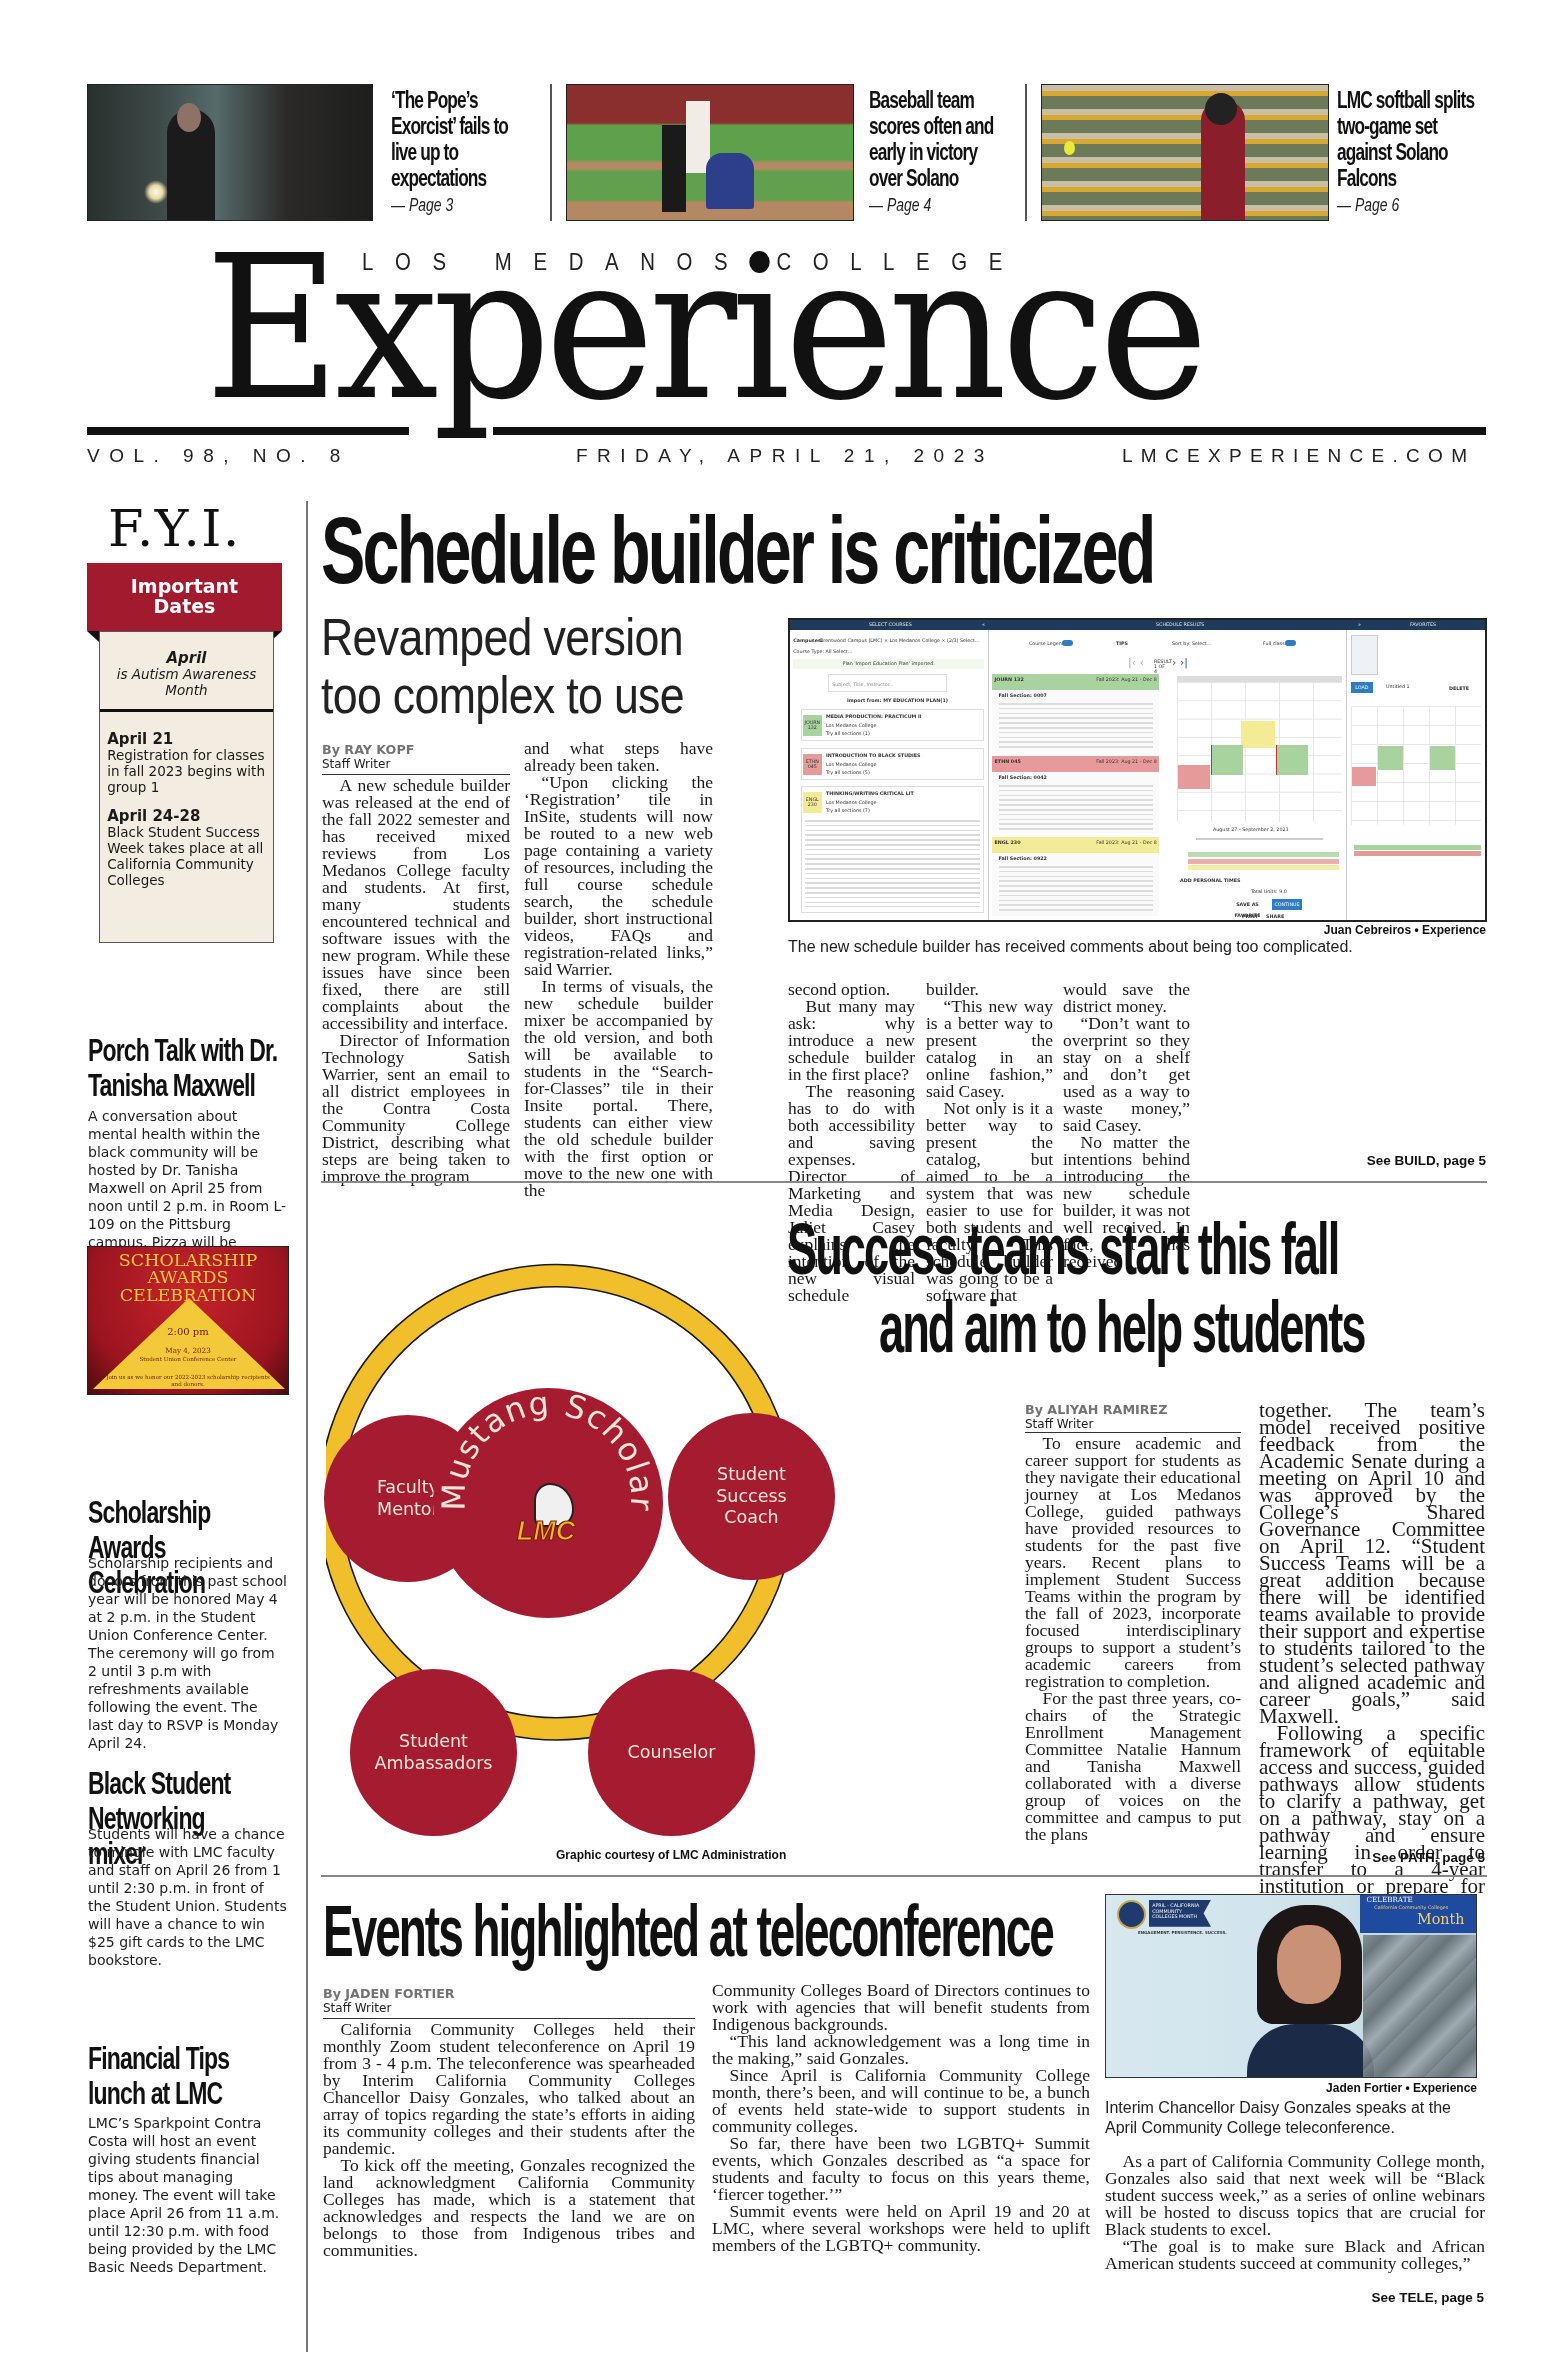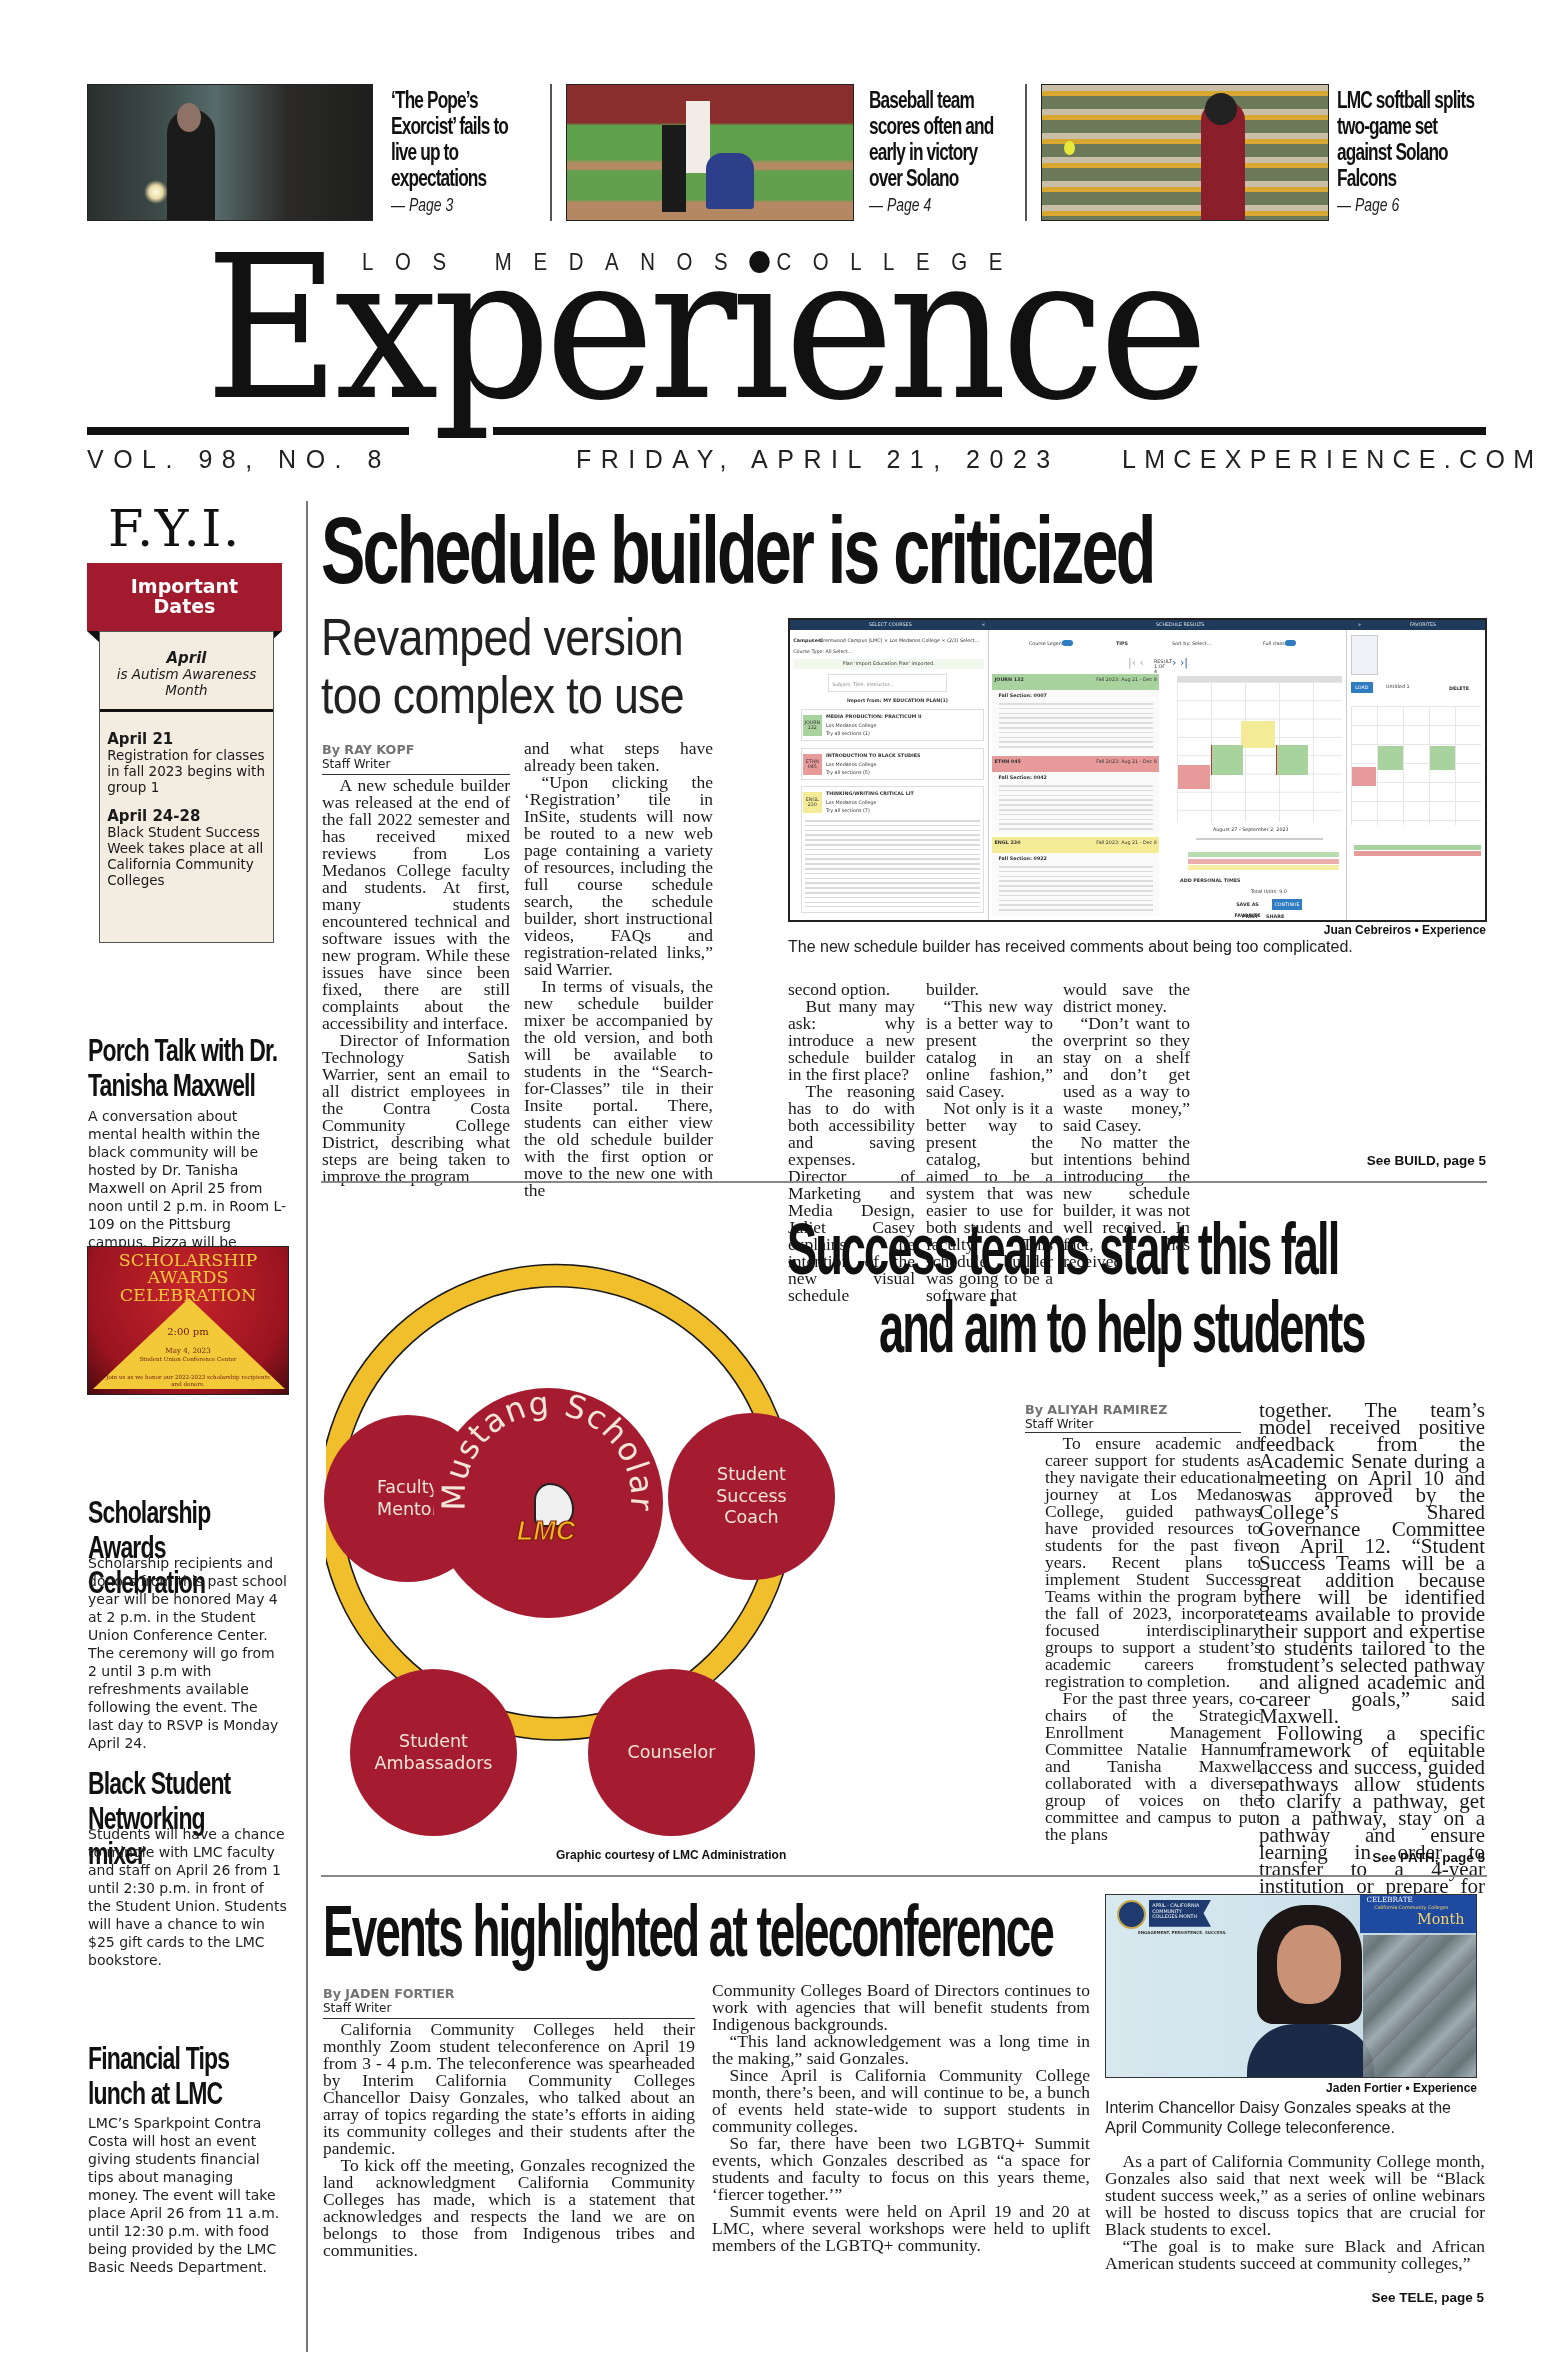--- a/index.html
+++ b/index.html
@@ -9,21 +9,21 @@
   
   .teaser-img { position: absolute; border: 1.6px solid #222; overflow: hidden; }
   .teaser-title { position: absolute; font-family: "Liberation Sans", sans-serif; font-weight: bold; font-size: 24px; line-height: 26px; letter-spacing: -1.2px; transform: scaleX(0.72); transform-origin: left top; width: 191px; color: #111; }
   .teaser-page { position: absolute; font-family: "Liberation Sans", sans-serif; font-style: italic; font-size: 17.5px; transform: scaleX(0.8); transform-origin: left top; color: #222; }
   .vsep { position: absolute; width: 1.6px; background: #555; }
 
   
   .mast-college { position: absolute; left: 362px; top: 248px; font-family: "Liberation Sans", sans-serif; font-size: 24px; letter-spacing: 25.4px; color: #222; font-weight: normal; transform: scaleX(0.85); transform-origin: left top; }
   .mast-title { position: absolute; left: 205px; top: 229px; font-family: "DejaVu Serif", serif; font-size: 199px; line-height: 199px; color: #111; letter-spacing: -6.4px; transform: scaleX(0.93) scaleY(1.0); transform-origin: left top; }
   .mast-rule { position: absolute; height: 8px; background: #111; top: 427px; }
-  .mast-meta { position: absolute; top: 445px; font-family: "Liberation Sans", sans-serif; font-size: 25px; letter-spacing: 9.5px; color: #222; }
+  .mast-meta { position: absolute; top: 445px; font-family: "Liberation Sans", sans-serif; font-size: 19px; letter-spacing: 9.5px; color: #222; }
 
   
   .fyi-title { position: absolute; left: 108px; top: 499px; font-family: "DejaVu Serif", serif; font-size: 51px; letter-spacing: 1.6px; color: #111; }
   .fyi-banner { position: absolute; left: 87px; top: 563px; width: 195px; height: 68px; background: #a21a2e; color: #fff; text-align: center; font-family: "DejaVu Sans", sans-serif; font-weight: bold; font-size: 19px; line-height: 20.7px; padding-top: 12.7px; }
   .fyi-fold-l, .fyi-fold-r { position: absolute; top: 631px; width: 0; height: 0; border-top: 11px solid #111; }
   .fyi-fold-l { left: 87px; border-left: 12.7px solid transparent; }
   .fyi-fold-r { left: 270px; border-right: 12.7px solid transparent; }
   .fyi-box { position: absolute; left: 99px; top: 631px; width: 175px; background: #f3ece0; border: 0.8px solid #555; }
   .fyi-month { text-align: center; font-family: "DejaVu Sans", sans-serif; font-size: 13.5px; line-height: 16px; padding: 17.5px 4.8px 9.5px; border-bottom: 3.2px solid #111; height: 80px; }
   .fyi-month b { font-style: italic; font-size: 15px; }
@@ -341,21 +341,21 @@
     <div style="position:absolute;left:230px;top:640px;font-family:'Liberation Sans',sans-serif;font-weight:bold;font-size:12px;color:#111;white-space:nowrap;">Graphic courtesy of LMC Administration</div>
   </div>
 
   <div class="succ-head" style="left:787px;top:1212px;">Success teams start this fall</div>
   <div class="succ-head" style="left:879px;top:1290px;">and aim to help students</div>
 
   <div class="byline" style="left:1025px;top:1402px;">By ALIYAH RAMIREZ</div>
   <div class="byline-role" style="left:1025px;top:1417px;">Staff Writer</div>
   <div class="byline-rule" style="left:1025px;top:1432px;width:216px;"></div>
 
-  <div class="col" style="left:1025px;top:1435px;width:216px;font-size:17.5px;line-height:17px;margin-left:20px;">
+  <div class="col" style="left:1025px;top:1435px;width:216px;font-size:17.5px;line-height:17px;">
     <p>To ensure academic and career support for students as they navigate their educational journey at Los Medanos College, guided pathways have provided resources to students for the past five years. Recent plans to implement Student Success Teams within the program by the fall of 2023, incorporate focused interdisciplinary groups to support a student’s academic careers from registration to completion.</p>
     <p>For the past three years, co-chairs of the Strategic Enrollment Management Committee Natalie Hannum and Tanisha Maxwell collaborated with a diverse group of voices on the committee and campus to put the plans</p>
   </div>
   <div class="col" style="left:1259px;top:1402px;width:226px;font-size:21px;line-height:17px;">
     <p class="noindent">together. The team’s model received positive feedback from the Academic Senate during a meeting on April 10 and was approved by the College’s Shared Governance Committee on April 12. “Student Success Teams will be a great addition because there will be identified teams available to provide their support and expertise to students tailored to the student’s selected pathway and aligned academic and career goals,” said Maxwell.</p>
     <p>Following a specific framework of equitable access and success, guided pathways allow students to clarify a pathway, get on a pathway, stay on a pathway and ensure learning in order to transfer to a 4-year institution or prepare for the</p>
   </div>
   <div class="jump" style="left:1259px;top:1850px;width:226px;">See PATH, page 5</div>
 </div>
 

